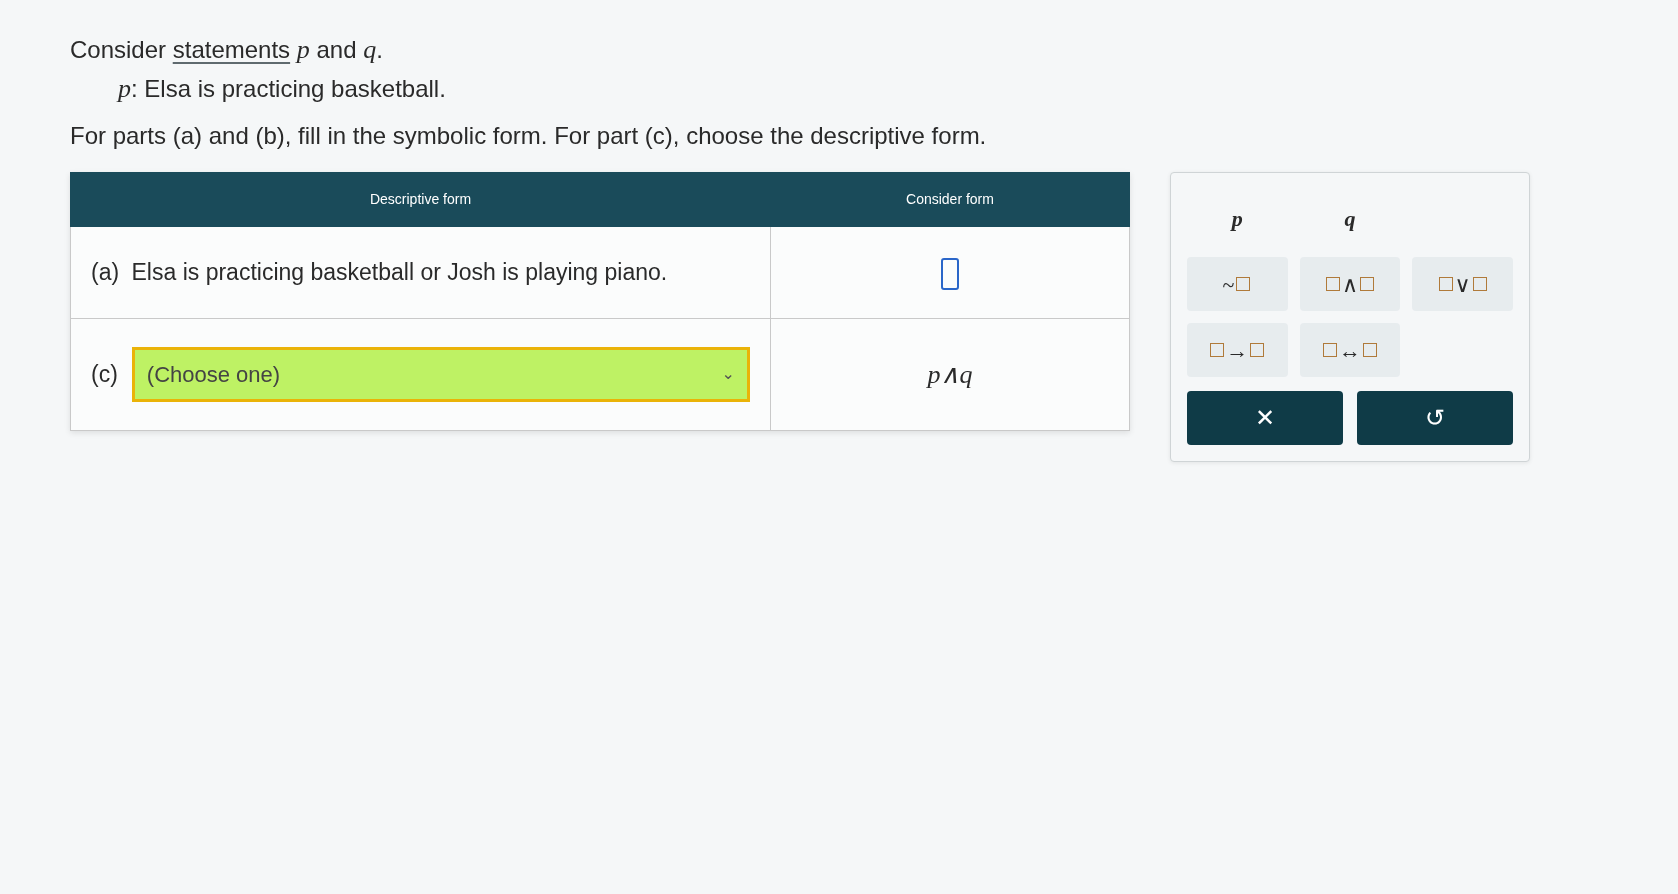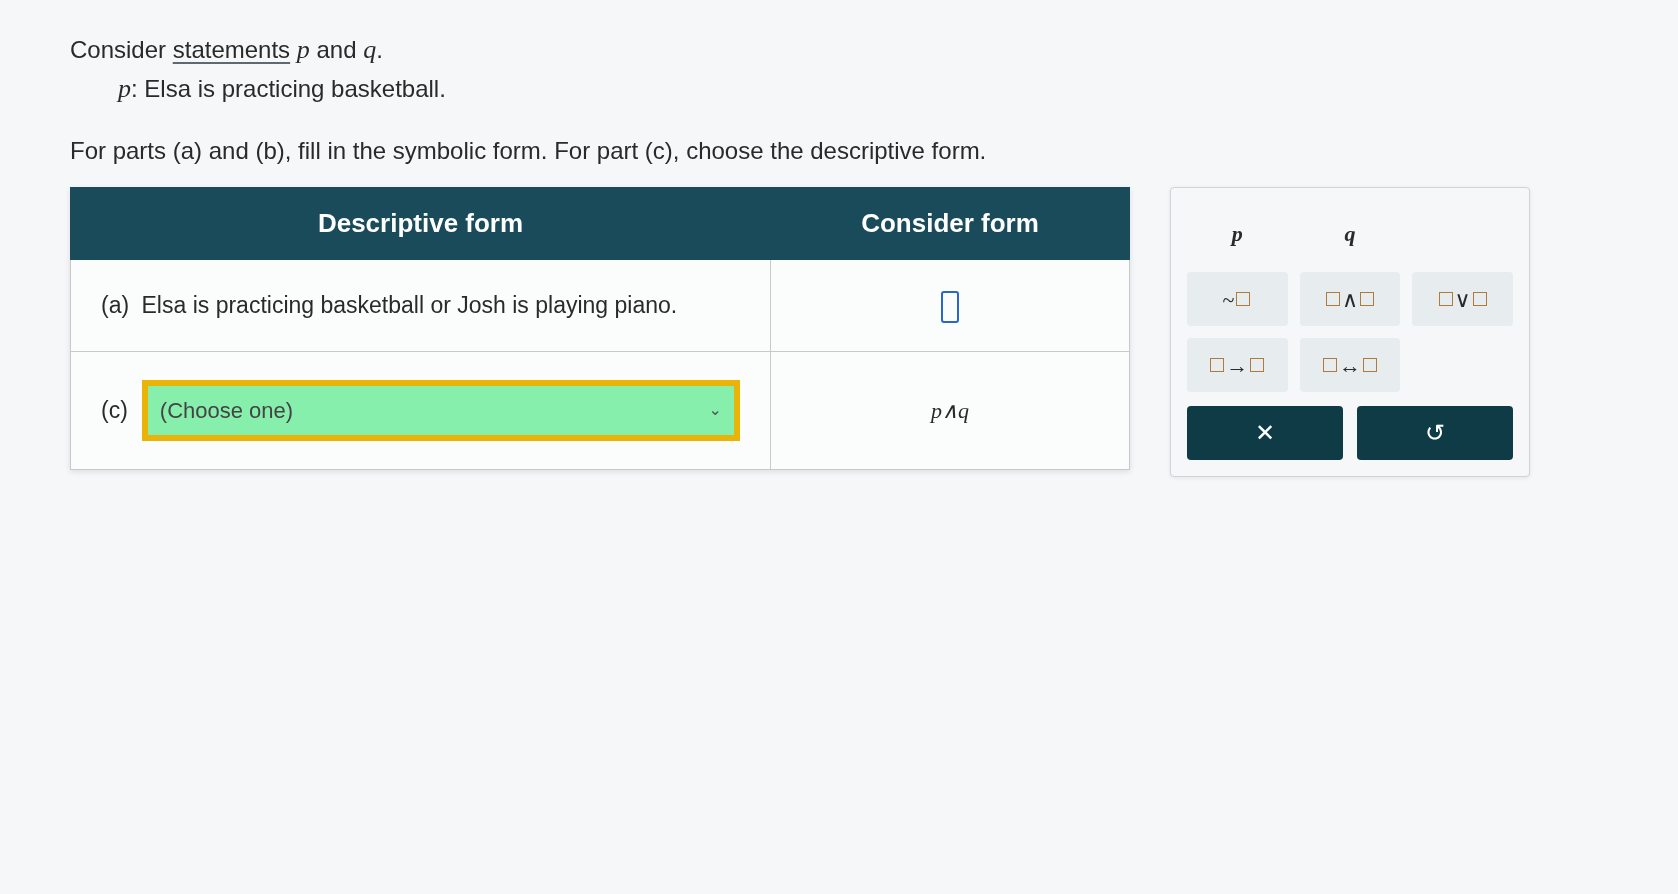--- a/index.html
+++ b/index.html
@@ -10,74 +10,74 @@
     padding: 30px 70px;
     font-size: 24px;
     line-height: 1.5;
   }
   .prompt-line { }
   .underline-link {
     text-decoration: underline;
     text-decoration-color: #5f6a6f;
     text-underline-offset: 4px;
   }
-  .statements { margin-left: 48px; margin-bottom: 25px; }
+  .statements { margin-left: 48px; margin-bottom: 10px; }
   .statements .row { margin-bottom: 8px; }
   .var { font-style: italic; font-family: 'Times New Roman', serif; font-size: 26px; }
   .instructions { margin-bottom: 18px; }
   .content-row { display: flex; align-items: flex-start; gap: 40px; }
   .table-wrap { flex: 0 0 auto; }
   table.main {
     border-collapse: collapse;
     width: 1060px;
     background: #fff;
     box-shadow: 0 2px 6px rgba(0,0,0,0.1);
   }
   table.main th {
     background: #1a4b5a;
     color: #fff;
-    font-weight: bold;
+    font-weight: normal;
     padding: 16px 20px;
-    font-size: 26px;
+    font-size: 14px;
     text-align: center;
     border: 1px solid #1a4b5a;
   }
   table.main th.desc { width: 700px; }
   table.main td {
     border: 1px solid #c9c9c9;
-    padding: 28px 30px;
+    padding: 28px 20px;
     font-size: 23px;
     vertical-align: middle;
     background: #fbfcfc;
   }
   table.main td.sym { text-align: center; }
   .slot {
     display: inline-block;
     width: 18px;
     height: 32px;
     border: 2px solid #2a66c9;
     border-radius: 3px;
     vertical-align: middle;
   }
   .row-c-cell { display: flex; align-items: center; gap: 8px; }
   .part-label { margin-right: 6px; }
   .dropdown {
     flex: 1;
-    border: 6px solid #eab308;
-    background: #86efac;
+    border: 3px solid #eab308;
+    background: #bef264;
     padding: 8px 12px;
     font-size: 22px;
     color: #444;
     display: flex;
     justify-content: space-between;
     align-items: center;
     cursor: pointer;
   }
   .chevron { font-size: 16px; color: #555; }
-  .sym-expr { font-family: 'Times New Roman', serif; font-style: italic; font-size: 22px; }
+  .sym-expr { font-family: 'Times New Roman', serif; font-style: italic; font-size: 26px; }
 
   .palette {
     border: 1px solid #cfd4d6;
     background: #f5f7f8;
     padding: 18px 16px 16px;
     border-radius: 4px;
     width: 360px;
     box-shadow: 0 1px 4px rgba(0,0,0,0.08);
   }
   .palette-grid {

